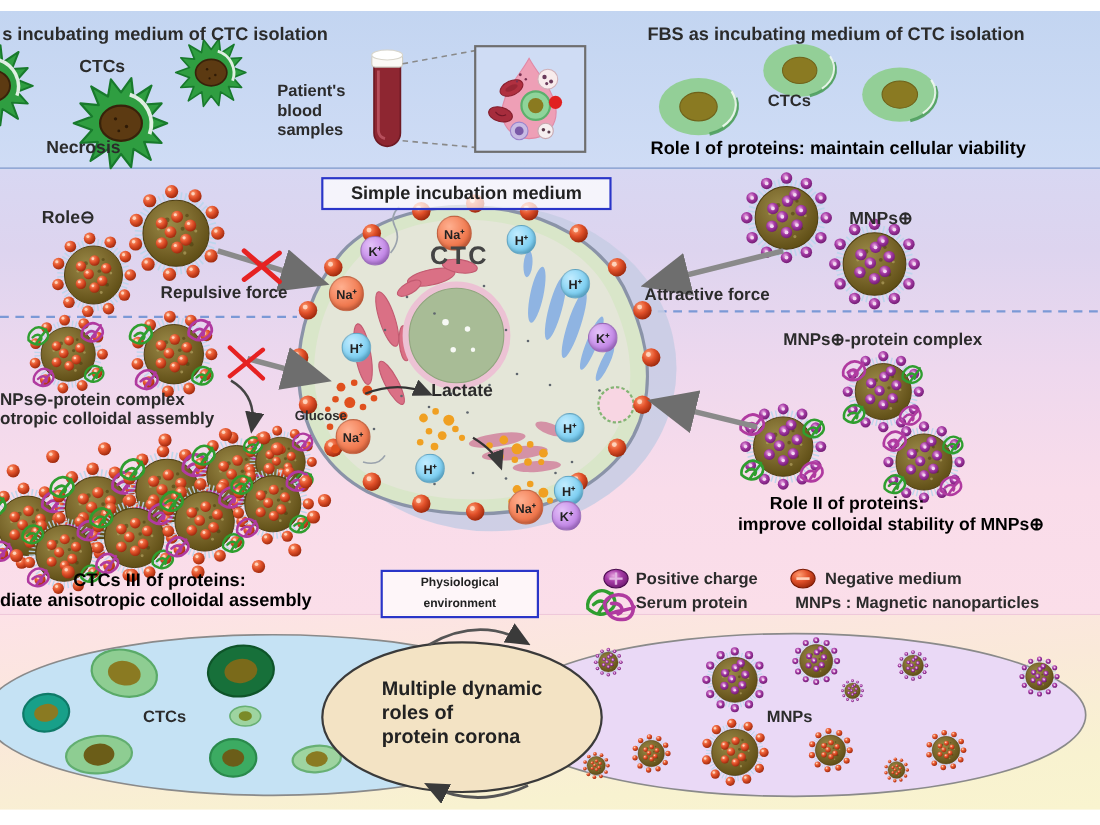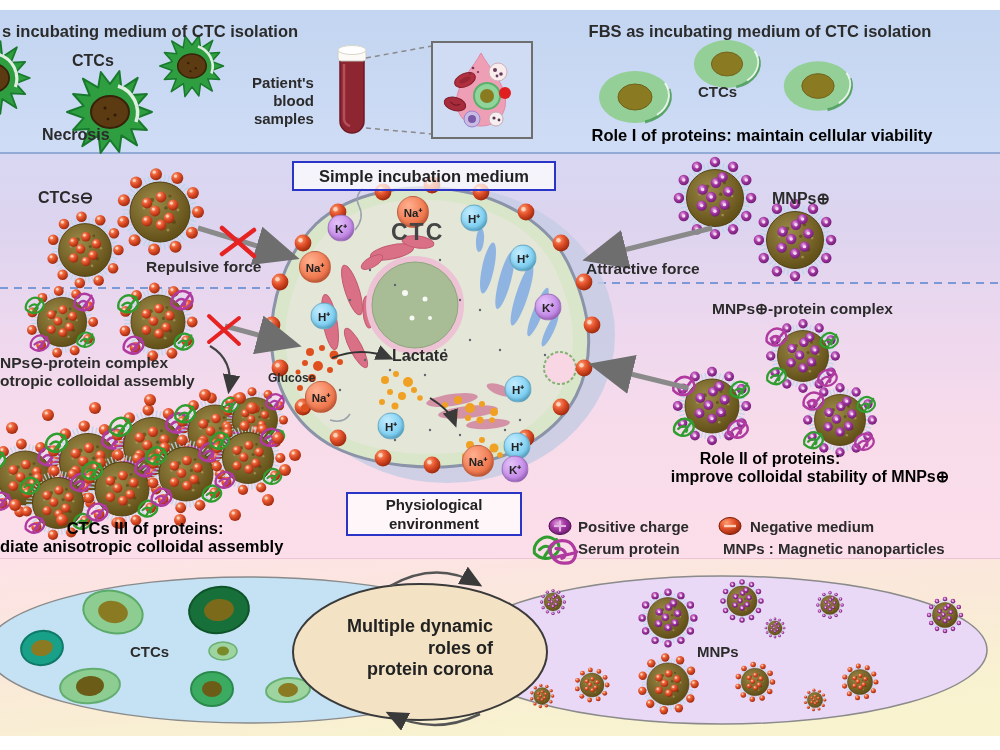--- a/index.html
+++ b/index.html
@@ -4,21 +4,21 @@
 <style>
   html,body{margin:0;padding:0;background:#fff;}
   #stage{position:relative;width:1000px;height:750px;overflow:hidden;background:#fff;
          font-family:"Liberation Sans",sans-serif;}
   .sec{position:absolute;left:0;width:1000px;}
   #sec-top{top:10px;height:142px;background:linear-gradient(180deg,#c3d5f1,#cfdcf5);border-bottom:2px solid #93a9d6;}
   #sec-mid{top:154px;height:404px;background:linear-gradient(180deg,#d8d7f2 0%,#ddd4ef 18%,#eed8ee 45%,#f9dcea 72%,#fbdee9 100%);}
   #sec-bot{top:558px;height:177px;background:linear-gradient(175deg,#fde2e7 0%,#fae9d9 45%,#f8f2d0 80%,#f9f4cf 100%);border-top:1px solid #eec3d6;}
   svg.layer{position:absolute;left:0;top:0;pointer-events:none;}
   .lbl{position:absolute;color:#2b2b2b;font-weight:bold;white-space:nowrap;z-index:5;}
-  .ctr{transform:translateX(-50%);text-align:right;}
+  .ctr{transform:translateX(-50%);text-align:left;}
   .pre{white-space:pre-line;}
   .redtxt{color:#000000;}
   .bbox{position:absolute;border:2px solid #2a35c8;background:rgba(255,255,255,.72);
         color:#222;font-weight:bold;text-align:center;z-index:5;}
   .ion{position:absolute;border-radius:50%;display:flex;align-items:center;justify-content:center;
        font-weight:bold;color:#222;transform:translate(-50%,-50%);z-index:4;
        border:1px solid rgba(0,0,0,.18);box-shadow:inset -1px -2px 3px rgba(0,0,0,.18);}
   .ion.na{width:30px;height:30px;font-size:11.5px;background:radial-gradient(circle at 35% 30%,#ffb090,#f0794f 60%,#d85a34);}
   .ion.h{width:25px;height:25px;font-size:11.5px;background:radial-gradient(circle at 35% 30%,#c2ecff,#7fd0f2 60%,#55b4e0);}
   .ion.k{width:25px;height:25px;font-size:11.5px;background:radial-gradient(circle at 35% 30%,#e4c2f8,#c48ae8 60%,#a868d2);}
@@ -492,35 +492,35 @@
   <div class="lbl" style="left:72px;top:52px;font-size:16px">CTCs</div>
   <div class="lbl" style="left:42px;top:126px;font-size:16px">Necrosis</div>
   <div class="lbl ctr pre" style="left:283px;top:74px;font-size:15px;line-height:18px">Patient's
 blood
 samples</div>
   <div class="lbl ctr" style="left:760px;top:22px;font-size:16.5px">FBS as incubating medium of CTC isolation</div>
   <div class="lbl" style="left:698px;top:83px;font-size:15px">CTCs</div>
   <div class="lbl ctr redtxt" style="left:762px;top:126px;font-size:16.5px">Role I of proteins: maintain cellular viability</div>
 
   <div class="bbox" style="left:292px;top:161px;width:260px;height:26px;line-height:26px;font-size:16.5px">Simple incubation medium</div>
-  <div class="lbl" style="left:38px;top:188px;font-size:16px">CTCs⊖</div>
+  <div class="lbl" style="left:38px;top:188px;font-size:16px">Role⊖</div>
   <div class="lbl" style="left:146px;top:258px;font-size:15.5px">Repulsive force</div>
   <div class="lbl" style="left:586px;top:260px;font-size:15.5px">Attractive force</div>
   <div class="lbl" style="left:772px;top:189px;font-size:16px">MNPs⊕</div>
   <div class="lbl" style="left:391px;top:219px;font-size:23px;letter-spacing:2px;color:#444">CTC</div>
   <div class="lbl" style="left:268px;top:371px;font-size:12px">Glucose</div>
   <div class="lbl" style="left:392px;top:347px;font-size:16px">Lactate</div>
   <div class="lbl" style="left:0px;top:354px;font-size:15.5px">NPs⊖-protein complex</div>
   <div class="lbl" style="left:0px;top:372px;font-size:15.5px">otropic colloidal assembly</div>
   <div class="lbl ctr redtxt" style="left:145px;top:519px;font-size:16.5px">CTCs III of proteins:</div>
   <div class="lbl" style="left:712px;top:300px;font-size:15.5px">MNPs⊕-protein complex</div>
   <div class="lbl redtxt" style="left:0px;top:537px;font-size:16.5px">diate anisotropic colloidal assembly</div>
   <div class="lbl ctr redtxt" style="left:770px;top:450px;font-size:16px">Role II of proteins:</div>
   <div class="lbl ctr redtxt" style="left:810px;top:467px;font-size:16px">improve colloidal stability of MNPs⊕</div>
-  <div class="bbox pre" style="left:346px;top:492px;width:140px;font-size:15px;line-height:19px;padding:1px 16px">Physiological
+  <div class="bbox pre" style="left:346px;top:518px;width:140px;font-size:11px;line-height:19px;padding:1px 0">Physiological
 environment</div>
 
   <div class="lbl" style="left:578px;top:518px;font-size:15px">Positive charge</div>
   <div class="lbl" style="left:750px;top:518px;font-size:15px">Negative medium</div>
   <div class="lbl" style="left:578px;top:540px;font-size:15px">Serum protein</div>
   <div class="lbl" style="left:723px;top:540px;font-size:15px">MNPs : Magnetic nanoparticles</div>
 
   <div class="lbl" style="left:130px;top:643px;font-size:15px">CTCs</div>
   <div class="lbl" style="left:697px;top:643px;font-size:15px">MNPs</div>
   <div class="lbl ctr pre" style="left:420px;top:616px;font-size:18px;line-height:21.5px;color:#222">Multiple dynamic

